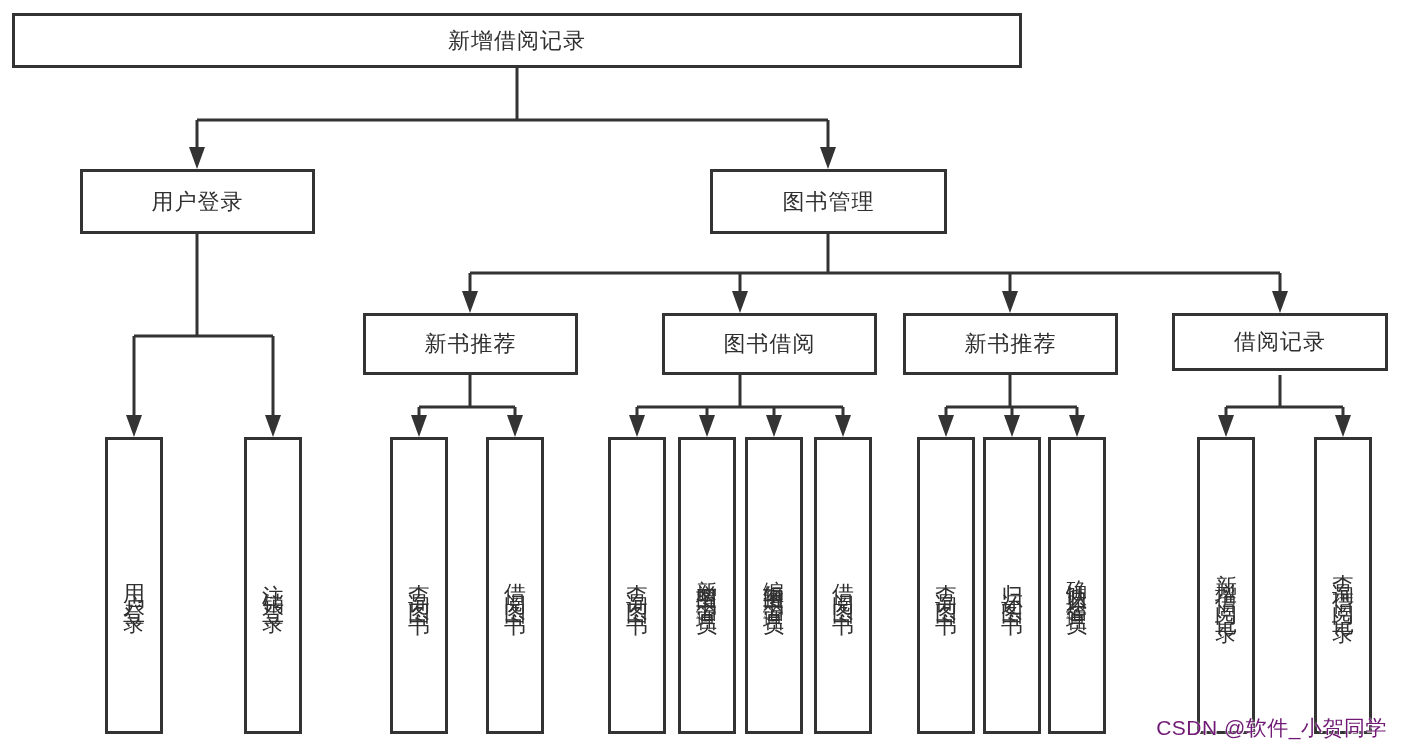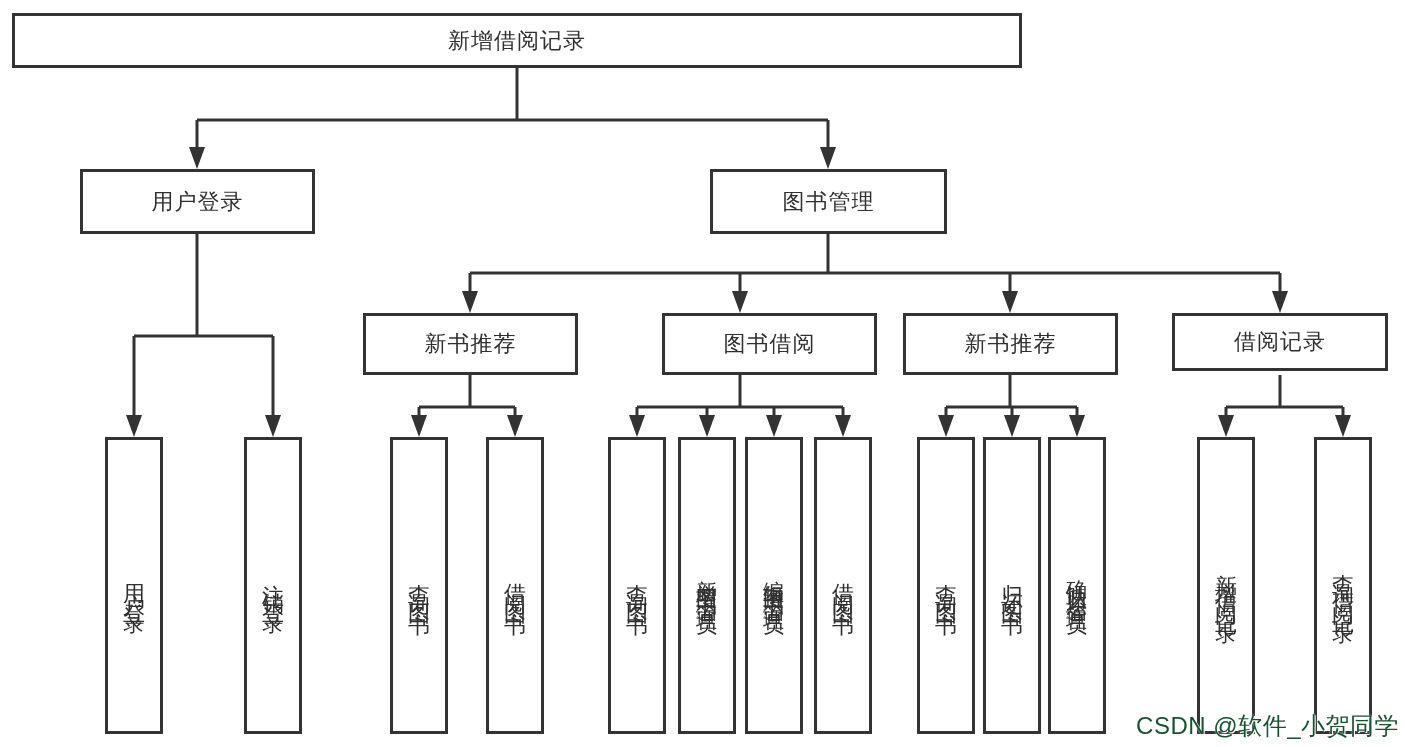--- a/index.html
+++ b/index.html
@@ -38,24 +38,24 @@
     font-size: 22px;
     letter-spacing: 10px;
     line-height: 1;
   }
   .node--leaf.leaf--long .vtext {
     letter-spacing: 5px;
     font-size: 21px;
   }
   #watermark {
     position: absolute;
-    right: 6px;
+    right: 18px;
     bottom: 5px;
-    font-size: 24px;
-    color: #14532d;
+    font-size: 21px;
+    color: #701a75;
     letter-spacing: 0.5px;
     text-shadow: 0 0 2px #ffffff, 1px 1px 0 #ffffff;
     white-space: nowrap;
   }
 </style>
 </head>
 <body>
 
 <div id="canvas">
 

